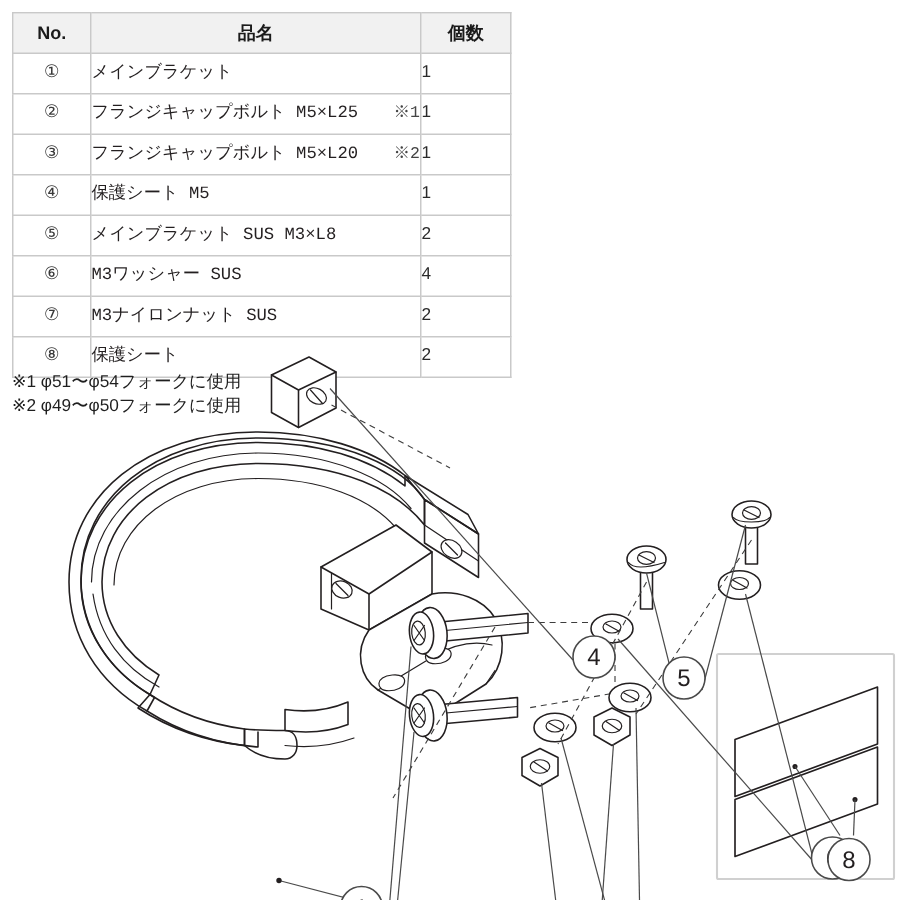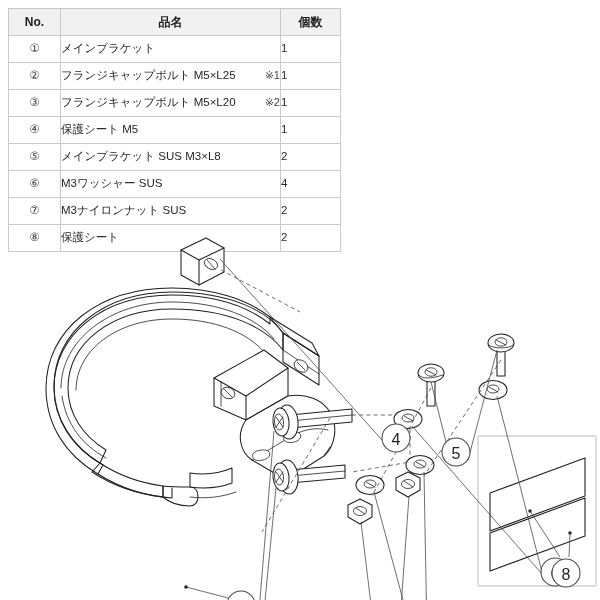--- a/index.html
+++ b/index.html
@@ -52,20 +52,21 @@
   td.no-cell {
     text-align: center;
     font-size: 12px;
     color: #3a3a3a;
   }
   td.name-cell {
     padding-left: 9px;
     padding-right: 6px;
     text-align: center;
     white-space: nowrap;
+    font-family: Liberation Mono, monospace;
   }
   .name-cell .nm-row {
     display: flex;
     align-items: baseline;
     justify-content: space-between;
     width: 100%;
   }
   .name-cell .nm-text { flex: 0 1 auto; }
   .name-cell .nm-note {
     flex: 0 0 auto;
@@ -215,20 +216,22 @@
             <span class="nm-note"></span>
           </span>
         </td>
         <td class="qty-cell">2</td>
       </tr>
     </tbody>
   </table>
 </div>
 
 <div id="footnotes">
+  <div>※1 φ51〜φ54フォークに使用</div>
+  <div>※2 φ49〜φ50フォークに使用</div>
 </div>
 
 <div id="diagram">
 <svg width="600" height="400" viewBox="0 0 600 400" xmlns="http://www.w3.org/2000/svg">
 
   <rect class="inset-box" x="478" y="236" width="118" height="150" rx="1"></rect>
 
   <polygon class="sheet" points="490,293 585,258 585,296 490,331"></polygon>
   <polygon class="sheet" points="490,333 585,298 585,336 490,371"></polygon>
   <circle class="dot" cx="530" cy="311" r="1.7"></circle>

